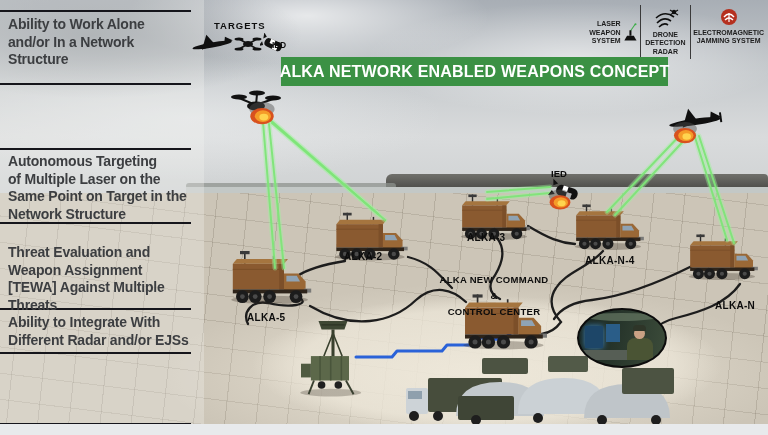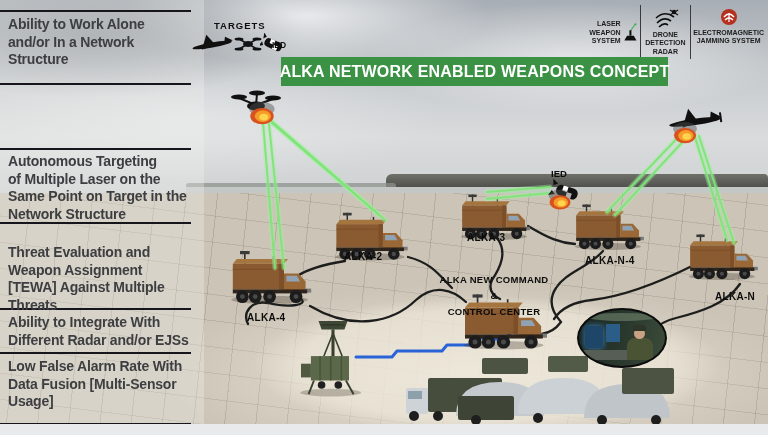--- a/index.html
+++ b/index.html
@@ -257,25 +257,25 @@
     <g transform="rotate(-8 32 18)">
       <ellipse cx="33" cy="18" rx="26" ry="3.2" fill="#101010"></ellipse>
       <polygon points="28,4 36,18 20,22" fill="#101010"></polygon>
       <polygon points="50,10 60,17 48,19" fill="#101010"></polygon>
       <line x1="59" y1="12" x2="59" y2="22" stroke="#101010" stroke-width="2"></line>
     </g>
     <use href="#sym-flame" x="6" y="16" width="34" height="26"></use>
   </svg>
   <div class="ied-sky">IED</div>
 
-  <div class="lbl" style="left:247px;top:312px">ALKA-4</div>
+  <div class="lbl" style="left:247px;top:312px">ALKA-5</div>
   <div class="lbl" style="left:344px;top:251px">ALKA-2</div>
   <div class="lbl" style="left:467px;top:232px">ALKA-3</div>
   <div class="lbl" style="left:585px;top:255px">ALKA-N-4</div>
-  <div class="lbl" style="left:715px;top:291px">ALKA-N</div>
+  <div class="lbl" style="left:715px;top:300px">ALKA-N</div>
   <div class="lbl center" style="left:438px;top:272px;width:112px;font-size:9.5px;line-height:16px">ALKA NEW COMMAND &amp;
 CONTROL CENTER</div>
 
   <div class="cap-panel">
     <div class="cap-divider" style="top:10px"></div>
     <div class="cap-divider" style="top:83px"></div>
     <div class="cap-divider" style="top:148px"></div>
     <div class="cap-divider" style="top:222px"></div>
     <div class="cap-divider" style="top:308px"></div>
     <div class="cap-divider" style="top:352px"></div>
@@ -286,23 +286,20 @@
     <div class="cap-item" style="top:153px">Autonomous Targeting
 of Multiple Laser on the
 Same Point on Target in the
 Network Structure</div>
     <div class="cap-item" style="top:244px">Threat Evaluation and
 Weapon Assignment
 [TEWA] Against Multiple
 Threats</div>
     <div class="cap-item" style="top:314px">Ability to Integrate With
 Different Radar and/or EJSs</div>
-    <div class="cap-item" style="top:358px">Low False Alarm Rate With
-Data Fusion [Multi-Sensor
-Usage]</div>
   </div>
 
   <div class="targets">
     <div class="t-label">TARGETS</div>
     <svg style="left:0px;top:12px" width="48" height="24" viewBox="0 0 48 24">
       <g transform="rotate(-10 24 12)">
         <ellipse cx="24" cy="13" rx="20" ry="2.6" fill="#101010"></ellipse>
         <polygon points="20,2 27,13 13,16" fill="#101010"></polygon>
         <polygon points="38,7 45,12 36,14" fill="#101010"></polygon>
       </g>

